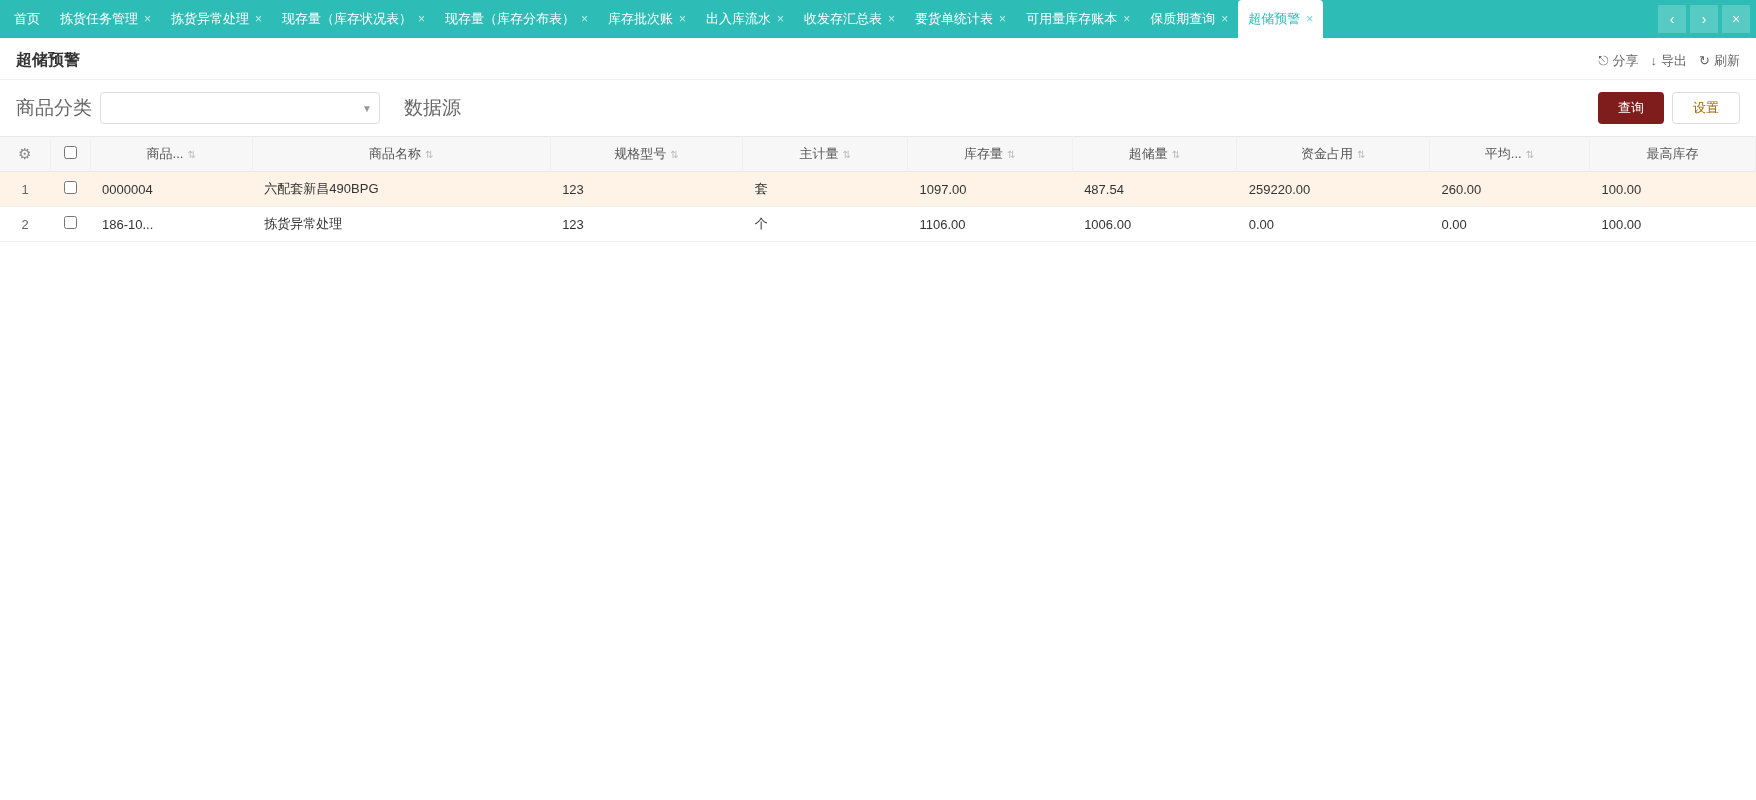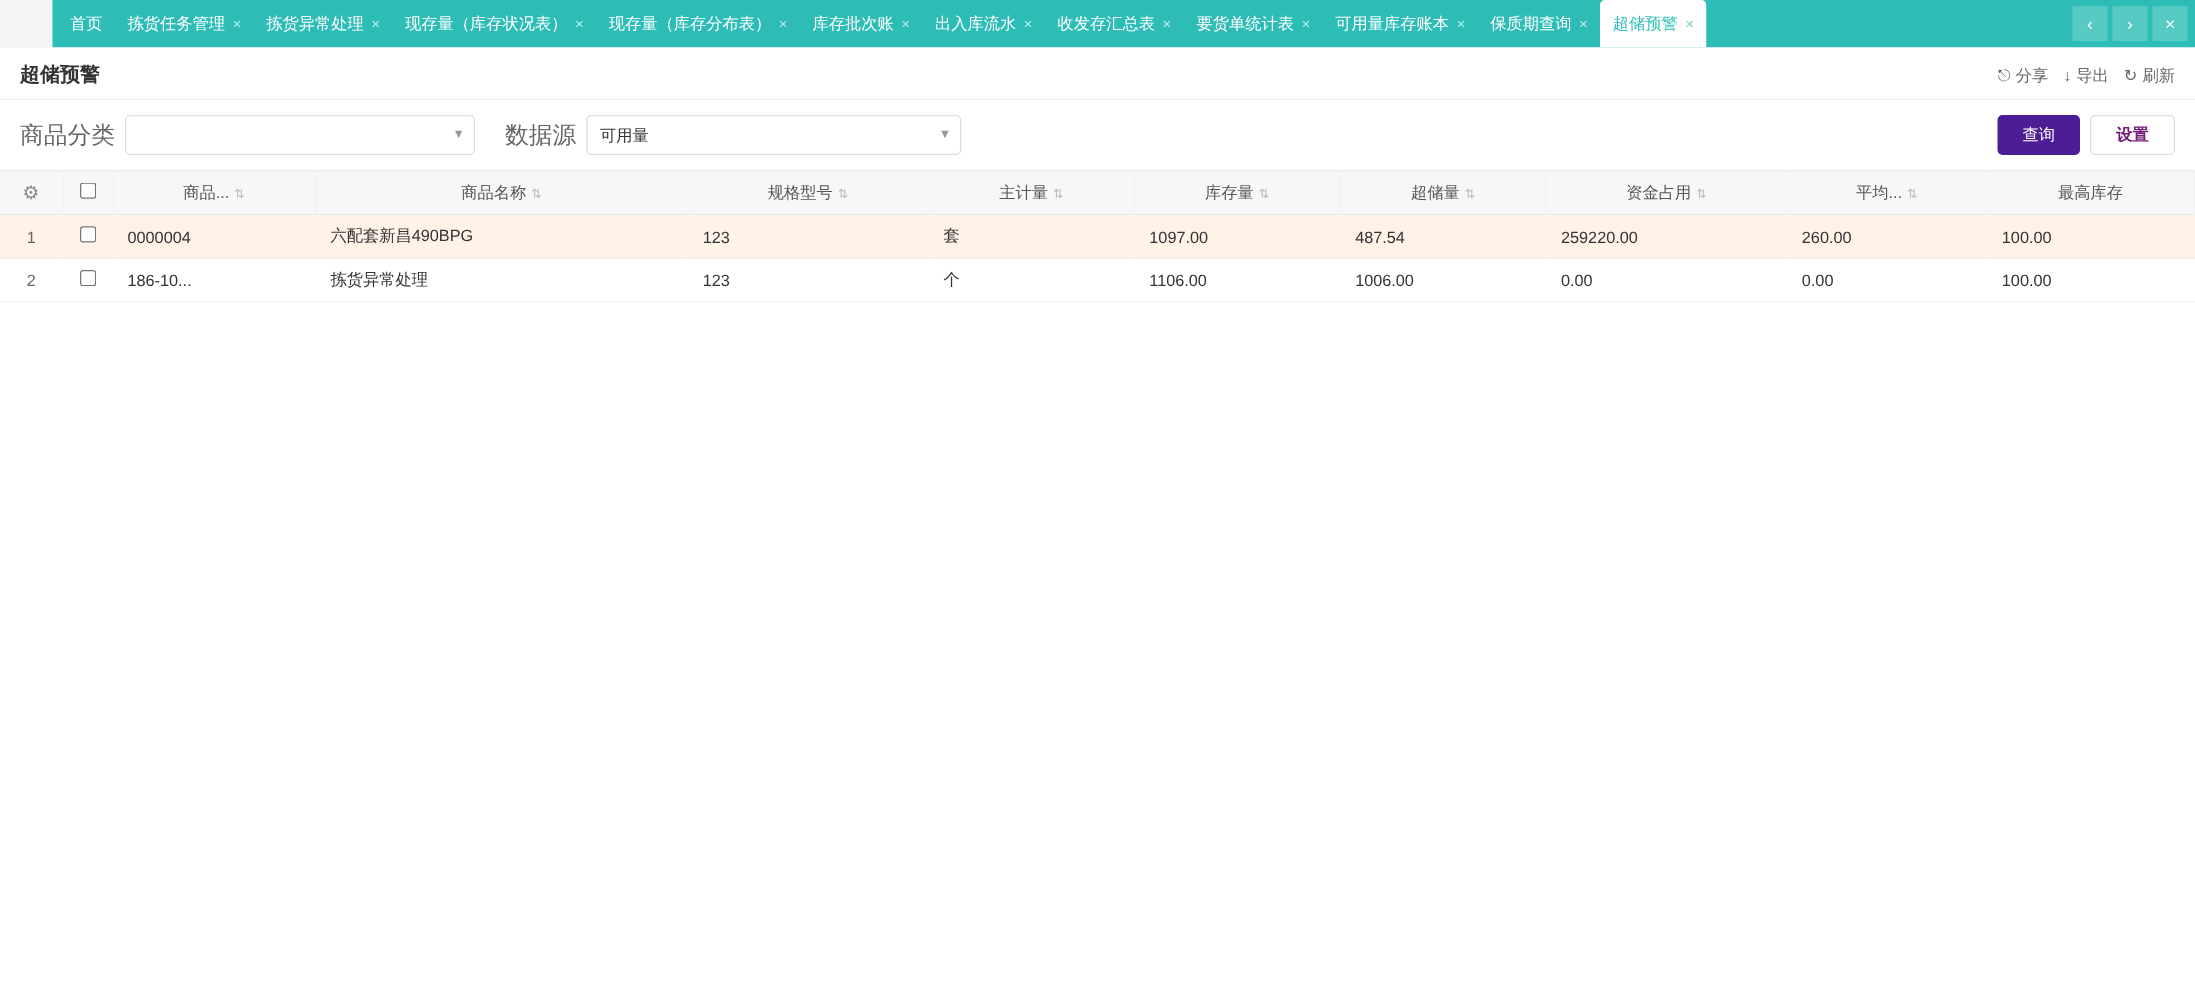--- a/index.html
+++ b/index.html
@@ -7,21 +7,20 @@
 
     
     .topbar {
       background: #2dbdb6;
       display: flex;
       align-items: center;
       height: 38px;
       padding: 0 4px;
       overflow: hidden;
       white-space: nowrap;
-      margin-left: 42px;
     }
     .topbar-item {
       color: #fff;
       padding: 0 10px;
       height: 38px;
       display: inline-flex;
       align-items: center;
       cursor: pointer;
       font-size: 13px;
       position: relative;
@@ -103,39 +102,38 @@
       content: '▼';
       position: absolute;
       right: 8px;
       top: 50%;
       transform: translateY(-50%);
       font-size: 10px;
       color: #999;
       pointer-events: none;
     }
     .btn-query {
-      background: #4c1d95;
+      background: #7f1d1d;
       color: #fff;
       border: none;
       border-radius: 4px;
       padding: 6px 20px;
       font-size: 13px;
       cursor: pointer;
       height: 32px;
     }
     .btn-settings {
       background: #fff;
-      color: #701a75;
+      color: #a16207;
       border: 1px solid #ddd;
       border-radius: 4px;
       padding: 6px 20px;
       font-size: 13px;
       cursor: pointer;
       height: 32px;
-      font-weight: bold;
     }
     .filter-actions { margin-left: auto; display: flex; gap: 8px; }
 
     
     .table-wrapper { padding: 0 0; overflow-x: auto; }
     table {
       width: 100%;
       border-collapse: collapse;
       font-size: 13px;
     }
@@ -251,25 +249,20 @@
     <div class="filter-item">
       <span class="filter-label">商品分类</span>
       <div class="filter-select-wrapper">
         <select class="filter-select">
           <option value=""></option>
         </select>
       </div>
     </div>
     <div class="filter-item">
       <span class="filter-label">数据源</span>
-      <div class="filter-select-wrapper">
-        <select class="filter-select" style="min-width:300px;">
-          <option value="可用量" selected="">可用量</option>
-        </select>
-      </div>
     </div>
     <div class="filter-actions">
       <button class="btn-query">查询</button>
       <button class="btn-settings">设置</button>
     </div>
   </div>
 
   <div class="table-wrapper">
     <table>
       <thead>

